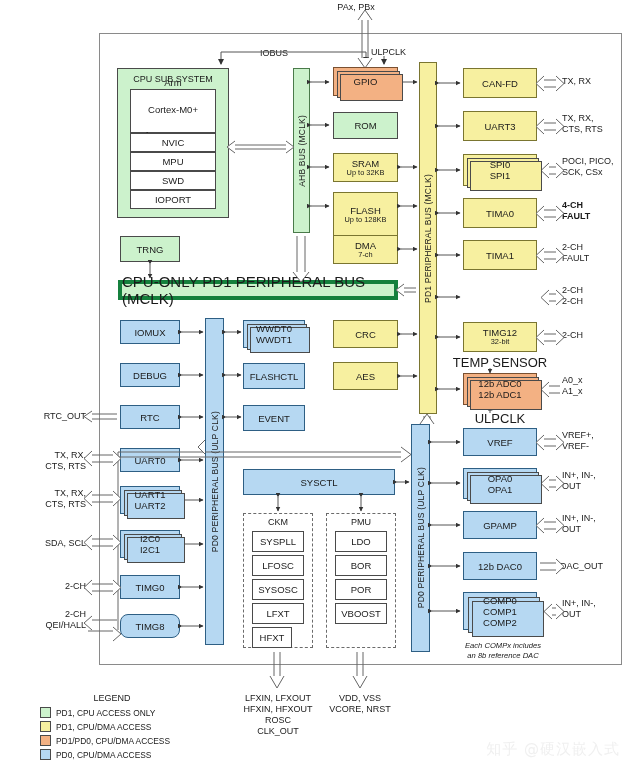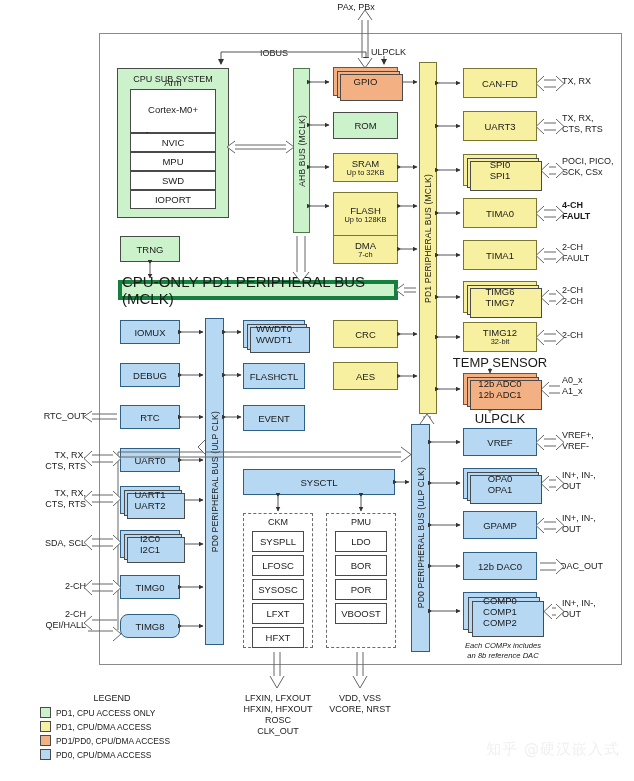--- a/index.html
+++ b/index.html
@@ -163,24 +163,20 @@
   </div>
   <div class="lbl" style="left:562px;top:200px;white-space:pre-line;font-weight:bold;">4-CH
 FAULT</div>
 
   <div class="blk yellow" style="left:463px;top:240px;width:74px;height:30px;">
     <span>TIMA1</span>
   </div>
   <div class="lbl" style="left:562px;top:242px;white-space:pre-line;">2-CH
 FAULT</div>
 
-  <div class="blk yellow stack" style="left:463px;top:281px;width:74px;height:32px;">
-    <span>TIMG6</span>
-    <span>TIMG7</span>
-  </div>
   <div class="lbl" style="left:562px;top:285px;white-space:pre-line;">2-CH
 2-CH</div>
 
   <div class="blk yellow" style="left:463px;top:322px;width:74px;height:30px;">
     <span>TIMG12</span>
     <span class="sub">32-bit</span>
   </div>
   <div class="lbl" style="left:562px;top:330px;white-space:pre-line;">2-CH</div>
 
   <div class="lbl tiny c" style="left:452px;top:358px;width:96px;">TEMP SENSOR</div>
@@ -297,21 +293,21 @@
     </div>
   <div class="blk white" style="left:252px;top:555px;width:52px;height:21px;">
       <span>LFOSC</span>
     </div>
   <div class="blk white" style="left:252px;top:579px;width:52px;height:21px;">
       <span>SYSOSC</span>
     </div>
   <div class="blk white" style="left:252px;top:603px;width:52px;height:21px;">
       <span>LFXT</span>
     </div>
-  <div class="blk white" style="left:252px;top:627px;width:52px;height:21px;">
+  <div class="blk white" style="left:252px;top:627px;width:40px;height:21px;">
       <span>HFXT</span>
     </div>
 
   <div class="dash" style="left:326px;top:513px;width:70px;height:135px;"></div>
   <div class="lbl c" style="left:326px;top:517px;width:70px;">PMU</div>
   <div class="blk white" style="left:335px;top:531px;width:52px;height:21px;">
       <span>LDO</span>
     </div>
   <div class="blk white" style="left:335px;top:555px;width:52px;height:21px;">
       <span>BOR</span>

